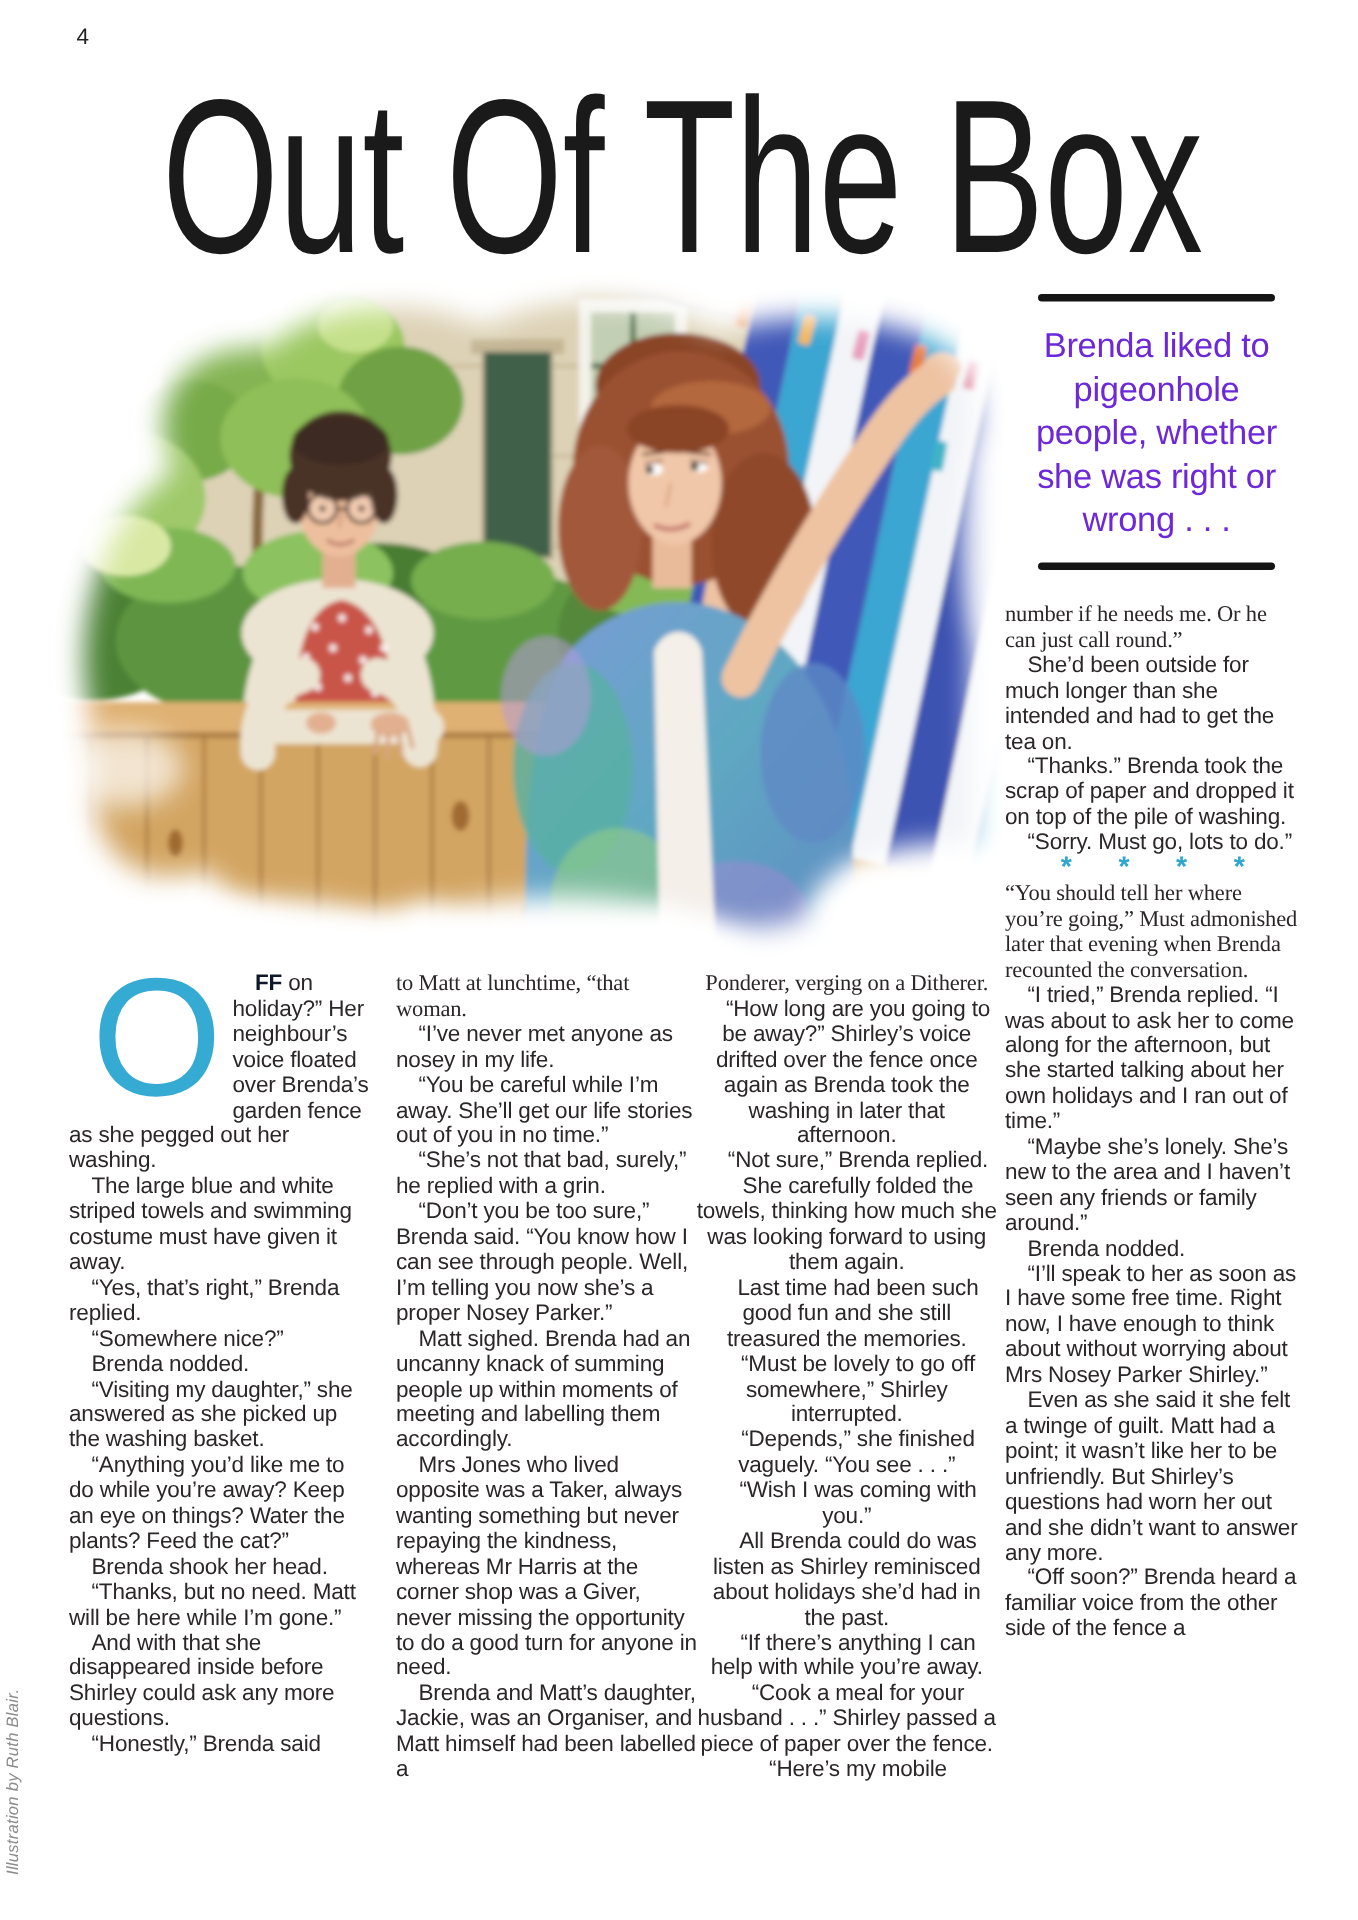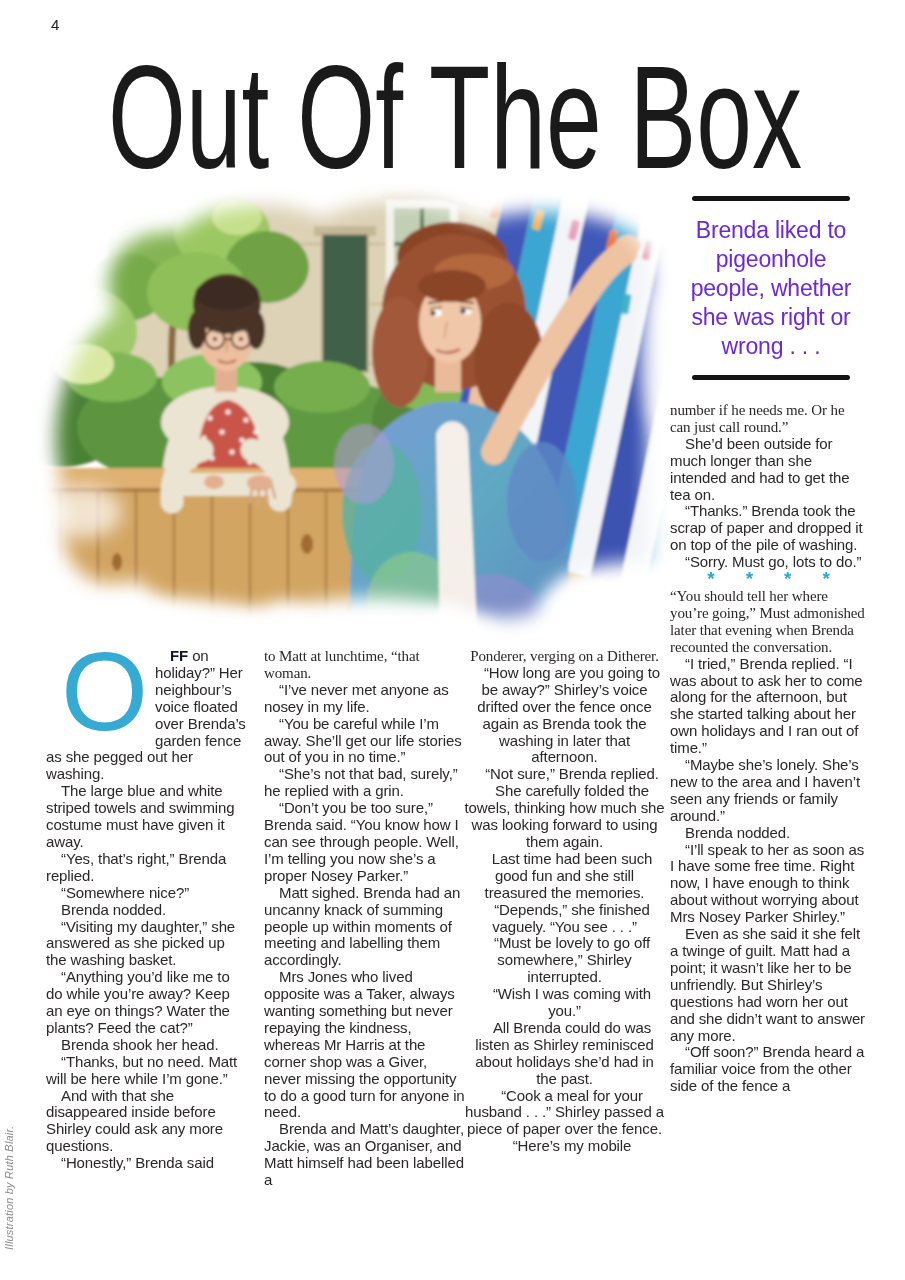--- a/index.html
+++ b/index.html
@@ -279,24 +279,25 @@
   <p>Mrs Jones who lived opposite was a Taker, always wanting something but never repaying the kindness, whereas Mr Harris at the corner shop was a Giver, never missing the opportunity to do a good turn for anyone in need.</p>
   <p>Brenda and Matt’s daughter, Jackie, was an Organiser, and Matt himself had been labelled a</p>
 </div>
 
 <div class="col col3">
   <p class="cont">Ponderer, verging on a Ditherer.</p>
   <p>“How long are you going to be away?” Shirley’s voice drifted over the fence once again as Brenda took the washing in later that afternoon.</p>
   <p>“Not sure,” Brenda replied.</p>
   <p>She carefully folded the towels, thinking how much she was looking forward to using them again.</p>
   <p>Last time had been such good fun and she still treasured the memories.</p>
+  <p>“Must be lovely to go off somewhere,” Shirley interrupted.</p>
   <p>“Depends,” she finished vaguely. “You see . . .”</p>
-  <p>“Must be lovely to go off somewhere,” Shirley interrupted.</p>
   <p>“Wish I was coming with you.”</p>
   <p>All Brenda could do was listen as Shirley reminisced about holidays she’d had in the past.</p>
+  <p>“If there’s anything I can help with while you’re away.</p>
   <p>“Cook a meal for your husband . . .” Shirley passed a piece of paper over the fence.</p>
   <p>“Here’s my mobile</p>
 </div>
 
 <div class="col col4">
   <p class="cont">number if he needs me. Or he can just call round.”</p>
   <p>She’d been outside for much longer than she intended and had to get the tea on.</p>
   <p>“Thanks.” Brenda took the scrap of paper and dropped it on top of the pile of washing.</p>
   <p>“Sorry. Must go, lots to do.”</p>
   <p class="separator">* * * *</p>

